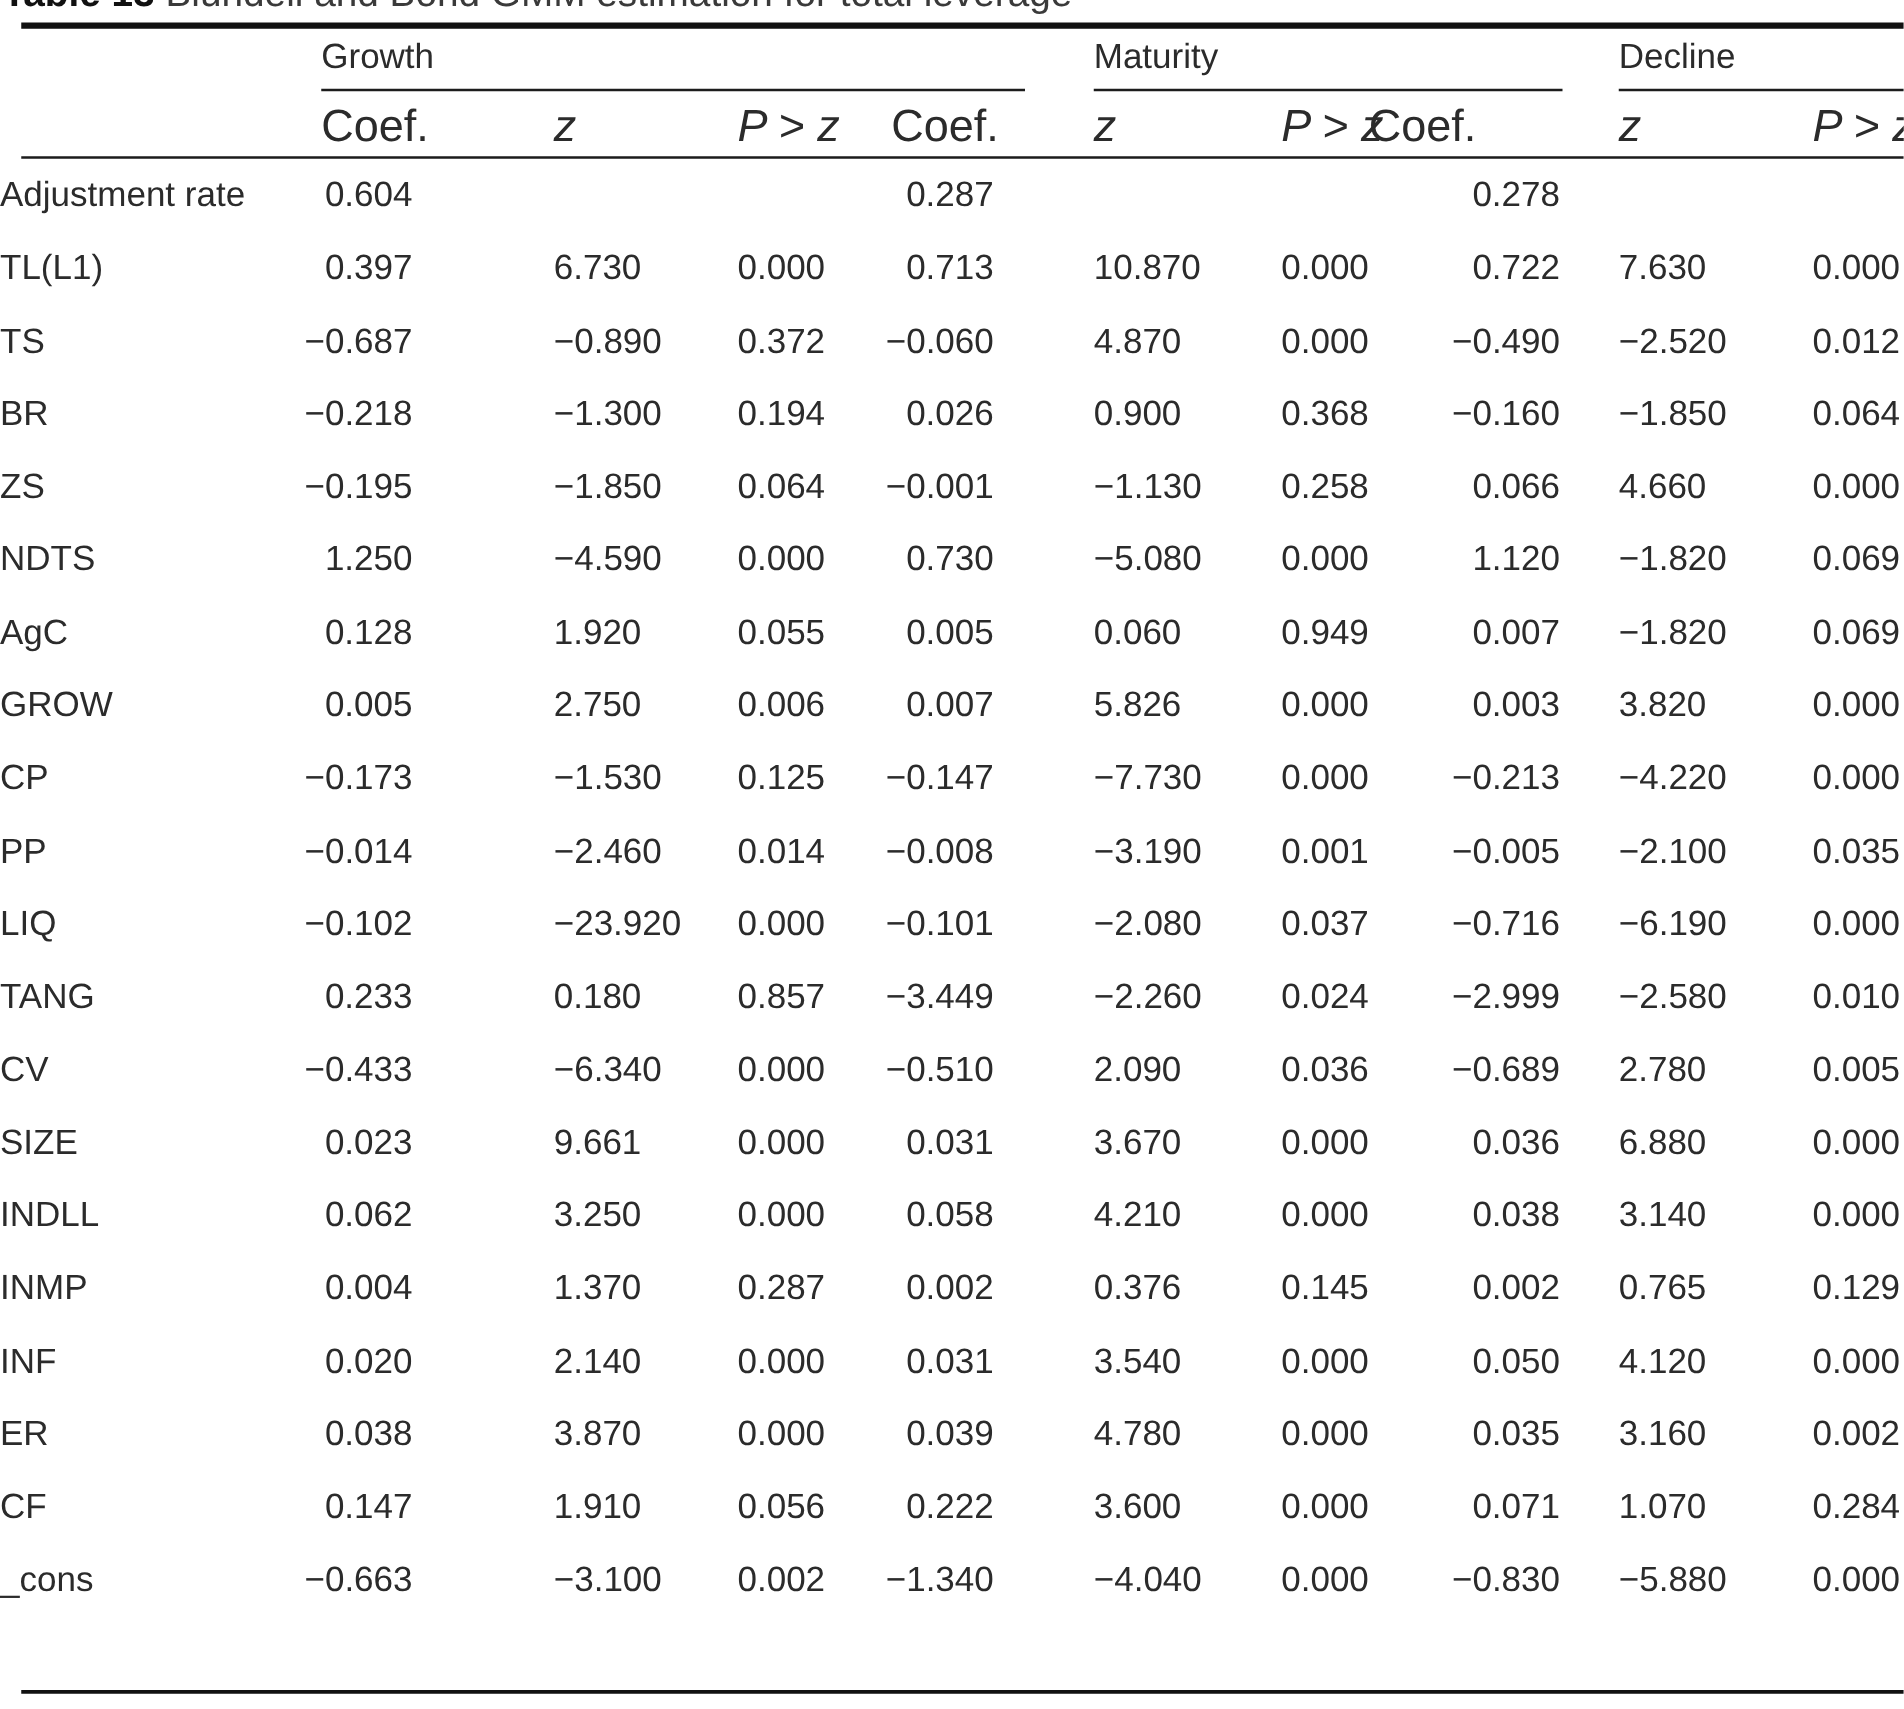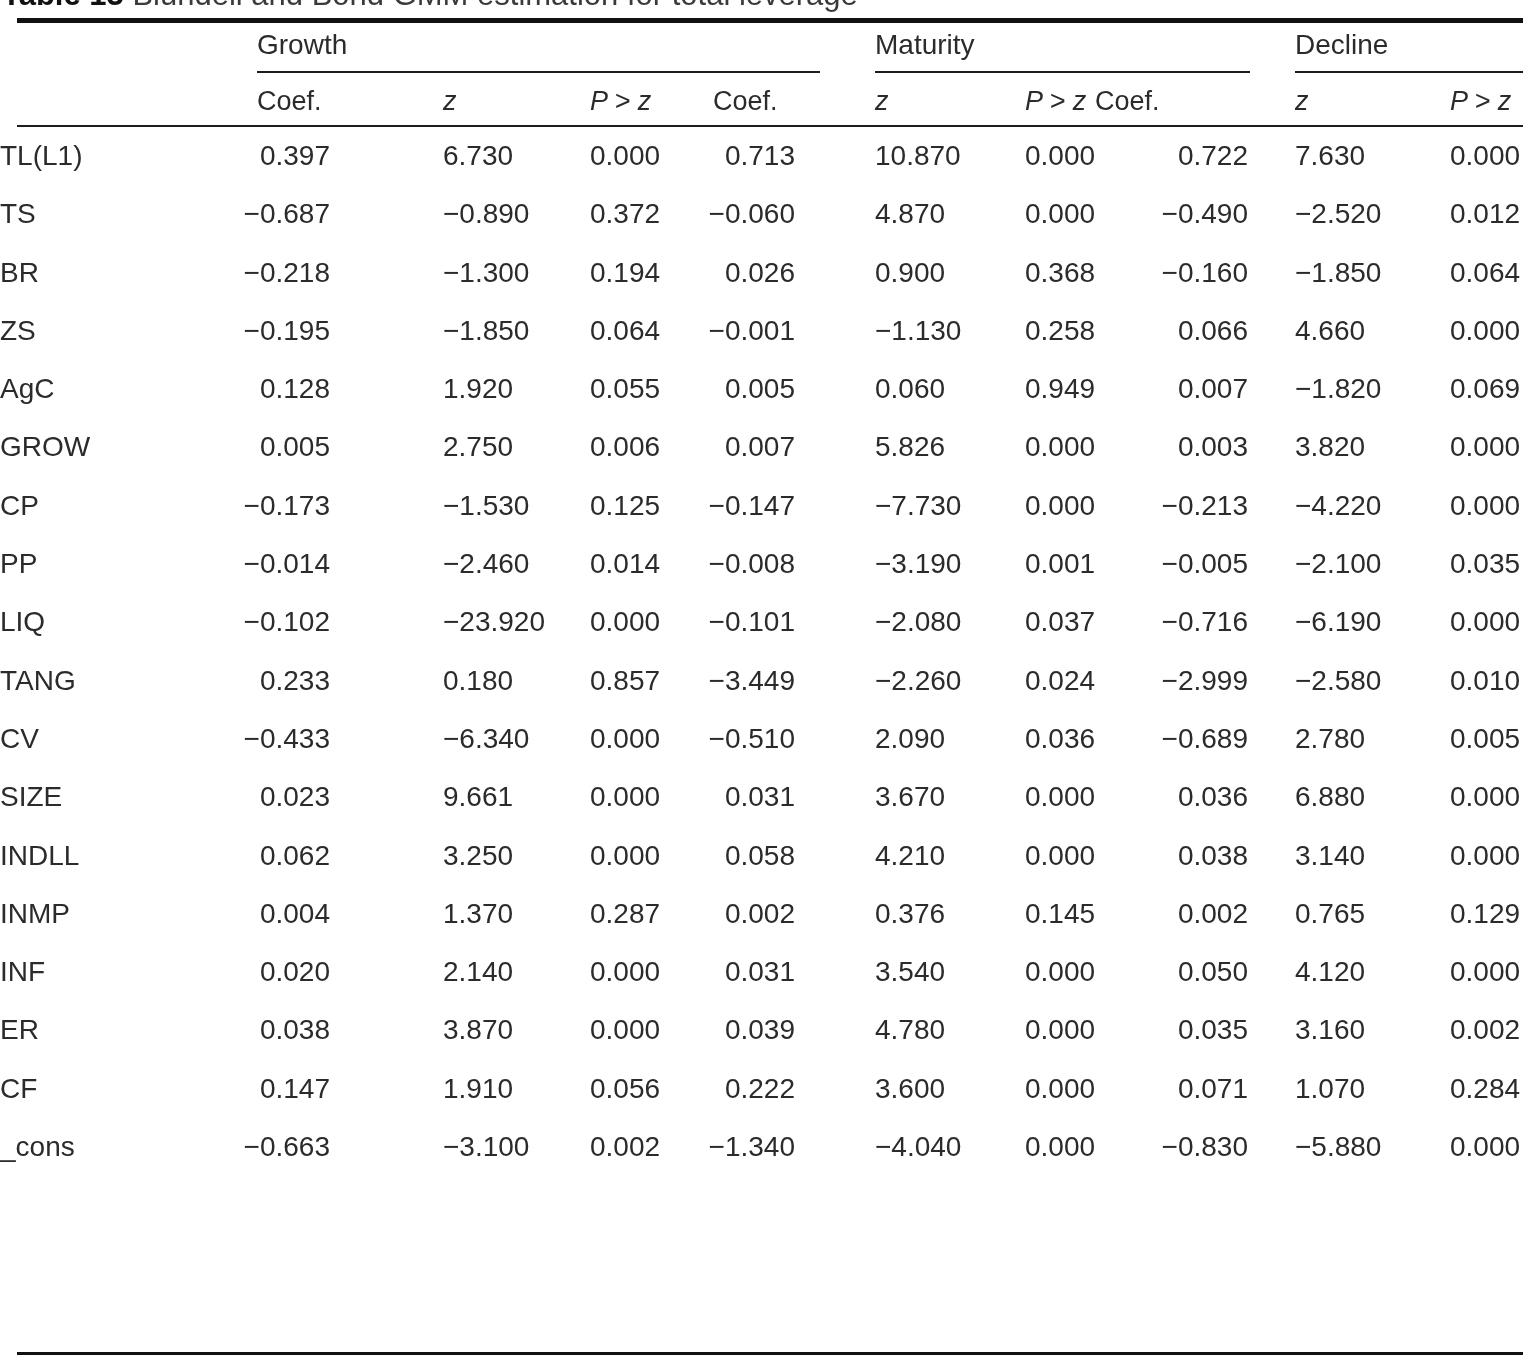--- a/index.html
+++ b/index.html
@@ -13,21 +13,21 @@
   .rule{position:absolute;background:#1c1c1c;}
   .rule-top{left:17px;top:18px;width:1506px;height:5px;background:#111;}
   .rule-growth{left:257px;top:71px;width:563px;height:2px;}
   .rule-maturity{left:875px;top:71px;width:375px;height:2px;}
   .rule-decline{left:1295px;top:71px;width:228px;height:2px;}
   .rule-subhead{left:17px;top:125px;width:1506px;height:2px;}
   .rule-bottom{left:17px;top:1352px;width:1506px;height:3px;background:#111;}
   
   .ghead{position:absolute;top:30px;font-size:28px;line-height:30px;white-space:nowrap;}
   .g1{left:257px;} .g2{left:875px;} .g3{left:1295px;}
-  .shead{position:absolute;top:86px;font-size:27px;line-height:30px;white-space:nowrap;}
+  .shead{position:absolute;top:86px;font-size:36px;line-height:30px;white-space:nowrap;}
   .shead.it{font-style:italic;}
   .s1{left:257px;} .s2{left:443px;} .s3{left:590px;}
   .s4{left:713px;} .s5{left:875px;} .s6{left:1025px;}
   .s7{left:1095px;} .s8{left:1295px;} .s9{left:1450px;}
   
   table.data{position:absolute;left:0;top:128px;width:1523px;border-collapse:collapse;table-layout:fixed;}
   table.data td{padding:13px 0 0 0;font-size:28px;line-height:30px;vertical-align:top;
                 white-space:nowrap;overflow:hidden;}
   table.data tr{height:58.3px;}
   td.lbl{text-align:left;padding-left:20px;}
@@ -79,20 +79,35 @@
       <col style="width:80px">
         <col style="width:150px">
         <col style="width:75px">
       <col style="width:148px">
         <col style="width:47px">
         <col style="width:155px">
       <col style="width:73px">
     </colgroup>
     <tbody>
         <tr>
+          <td class="lbl">Adjustment rate</td>
+          <td class="coef c1">0.604</td>
+          <td></td>
+          <td class="num"></td>
+          <td class="num"></td>
+          <td class="coef c2">0.287</td>
+          <td></td>
+          <td class="num"></td>
+          <td class="num"></td>
+          <td class="coef c3">0.278</td>
+          <td></td>
+          <td class="num"></td>
+          <td class="num"></td>
+        </tr>
+        <tr>
           <td class="lbl">TL(L1)</td>
           <td class="coef c1">0.397</td>
           <td></td>
           <td class="num">6.730</td>
           <td class="num">0.000</td>
           <td class="coef c2">0.713</td>
           <td></td>
           <td class="num">10.870</td>
           <td class="num">0.000</td>
           <td class="coef c3">0.722</td>
@@ -139,20 +154,35 @@
           <td class="coef c2">−0.001</td>
           <td></td>
           <td class="num">−1.130</td>
           <td class="num">0.258</td>
           <td class="coef c3">0.066</td>
           <td></td>
           <td class="num">4.660</td>
           <td class="num">0.000</td>
         </tr>
         <tr>
+          <td class="lbl">NDTS</td>
+          <td class="coef c1">1.250</td>
+          <td></td>
+          <td class="num">−4.590</td>
+          <td class="num">0.000</td>
+          <td class="coef c2">0.730</td>
+          <td></td>
+          <td class="num">−5.080</td>
+          <td class="num">0.000</td>
+          <td class="coef c3">1.120</td>
+          <td></td>
+          <td class="num">−1.820</td>
+          <td class="num">0.069</td>
+        </tr>
+        <tr>
           <td class="lbl">AgC</td>
           <td class="coef c1">0.128</td>
           <td></td>
           <td class="num">1.920</td>
           <td class="num">0.055</td>
           <td class="coef c2">0.005</td>
           <td></td>
           <td class="num">0.060</td>
           <td class="num">0.949</td>
           <td class="coef c3">0.007</td>

